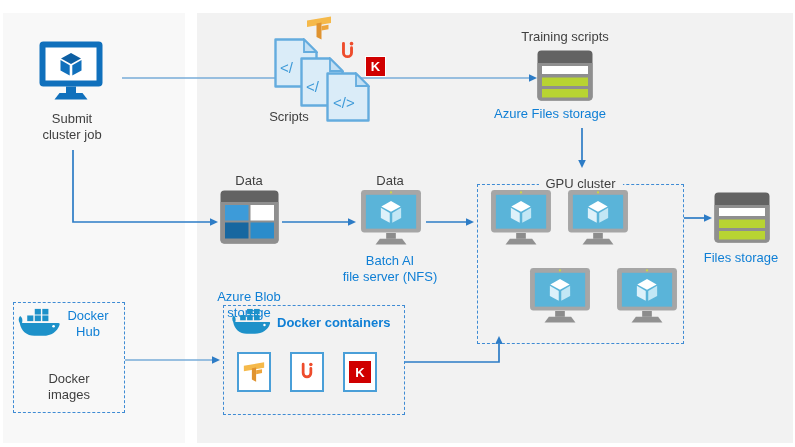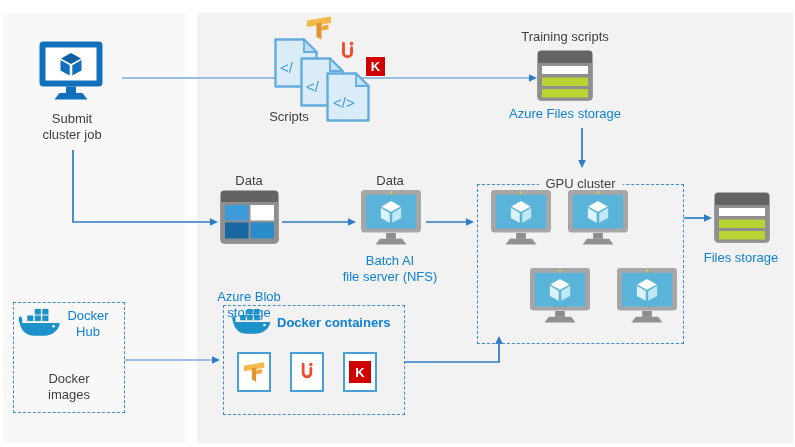--- a/index.html
+++ b/index.html
@@ -105,21 +105,21 @@
   <div class="lbl" style="left:239px;top:109px;width:100px;">Scripts</div>
 
   <div class="lbl" style="left:495px;top:29px;width:140px;">Training scripts</div>
   <svg class="node" style="left:537px;top:50px;" width="56" height="51" viewBox="0 0 56 51">
     <rect x="0.5" y="0.5" width="55" height="50" rx="4" fill="#636363"></rect>
     <path d="M0.5 13 h55 v33.5 a4 4 0 0 1 -4 4 h-47 a4 4 0 0 1 -4 -4 z" fill="#8f8f8f"></path>
     <rect x="5" y="16" width="46" height="8" fill="#ffffff"></rect>
     <rect x="5" y="27.5" width="46" height="8.5" class="fill-green"></rect>
     <rect x="5" y="39" width="46" height="8.5" class="fill-green"></rect>
   </svg>
-  <div class="lbl blue" style="left:495px;top:106px;width:140px;">Azure Files storage</div>
+  <div class="lbl blue" style="left:480px;top:106px;width:140px;">Azure Files storage</div>
 
   <div class="lbl" style="left:199px;top:173px;width:100px;">Data</div>
   <svg class="node" style="left:220px;top:190px;" width="59" height="54" viewBox="0 0 59 54">
     <rect x="0.5" y="0.5" width="58" height="53" rx="4" fill="#636363"></rect>
     <path d="M0.5 12 h58 v37.5 a4 4 0 0 1 -4 4 h-50 a4 4 0 0 1 -4 -4 z" fill="#8f8f8f"></path>
     <rect x="5" y="15" width="23.5" height="15.5" fill="#3d9bd9"></rect>
     <rect x="30.5" y="15" width="23.5" height="15.5" fill="#ffffff"></rect>
     <rect x="5" y="32.5" width="23.5" height="16" fill="#1767a0"></rect>
     <rect x="30.5" y="32.5" width="23.5" height="16" fill="#2b8ccb"></rect>
   </svg>

